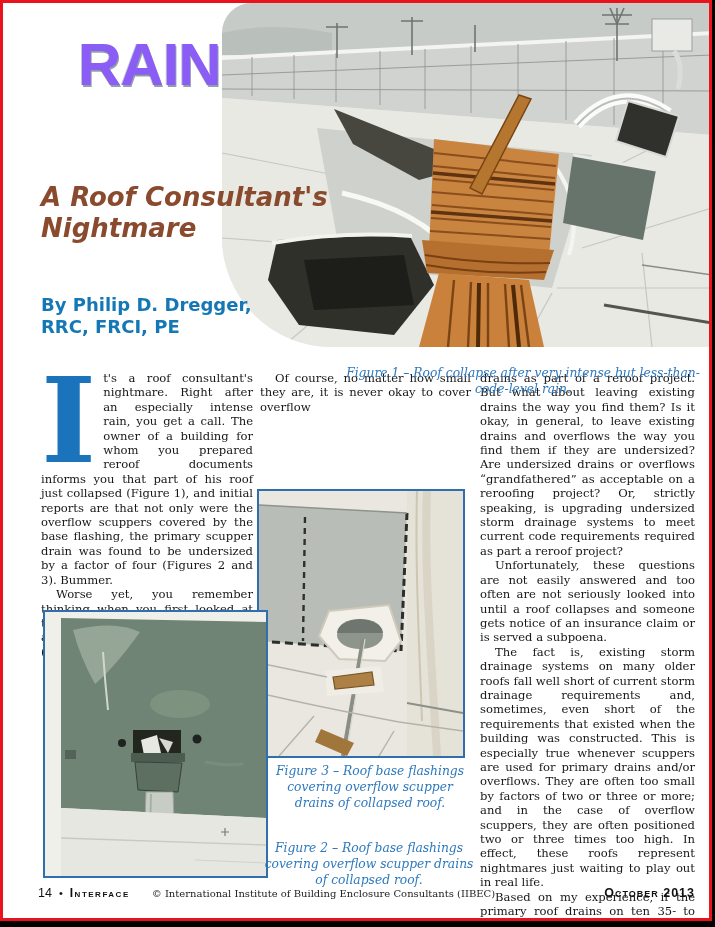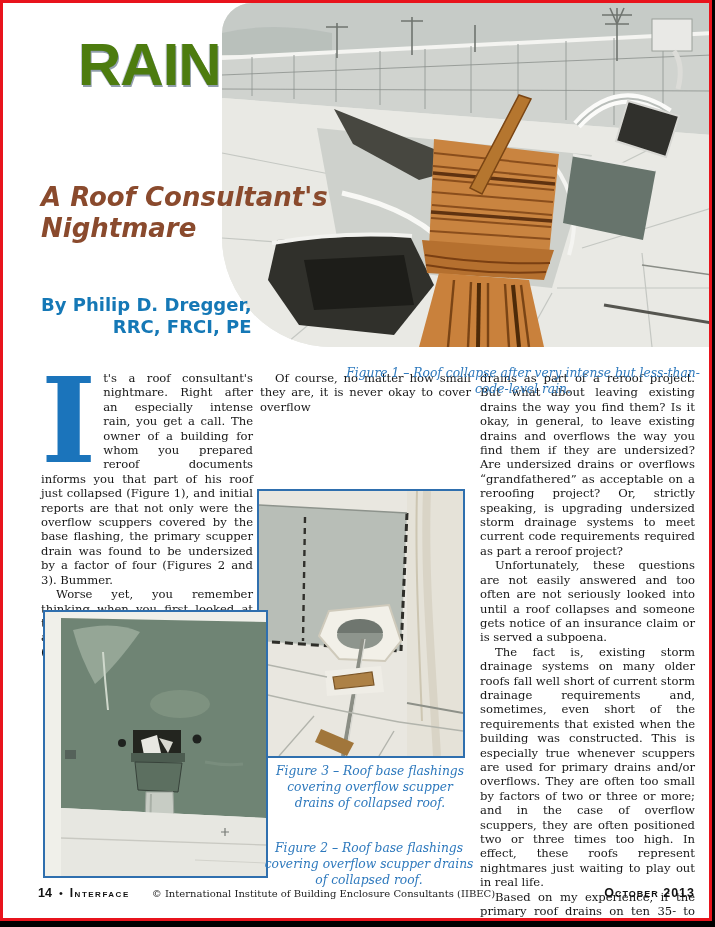--- a/index.html
+++ b/index.html
@@ -5,29 +5,29 @@
   * { margin:0; padding:0; box-sizing:border-box; }
   html,body { width:715px; height:927px; }
   body { background:#000; font-family:"DejaVu Serif", serif; }
   #page {
     position:absolute; left:0; top:0; width:712px; height:921px;
     background:#fff; border:3px solid #e8131c; overflow:hidden;
   }
   
   .title-block { position:absolute; left:35px; top:24px; z-index:5;
     font-family:"Liberation Sans", sans-serif; font-weight:bold;
-    color:#4d7c0f; text-shadow:1px 2px 0 rgba(12,40,72,.45), -1px 0 0 rgba(12,40,72,.25);
+    color:#8b5cf6; text-shadow:1px 2px 0 rgba(12,40,72,.45), -1px 0 0 rgba(12,40,72,.25);
     letter-spacing:-1px; line-height:76px; font-size:60px; }
   .title-line1 { margin-left:40px; }
   .subtitle-block { position:absolute; left:38px; top:179px; z-index:5;
     font-family:"DejaVu Sans", sans-serif; font-style:italic; font-weight:bold;
     color:#8a4a2d; font-size:26px; line-height:31px; }
   .byline-block { position:absolute; left:38px; top:291px; z-index:5;
     font-family:"DejaVu Sans", sans-serif; font-weight:bold;
-    color:#1578b6; font-size:18px; line-height:22px;text-align:right; }
+    color:#1578b6; font-size:18px; line-height:22px; }
   
   .photo1 { position:absolute; left:219px; top:0px; width:490px; height:344px;
     border-radius:30px 0 0 110px; overflow:hidden; z-index:1;
     box-shadow: inset 22px -18px 26px 10px #ffffff, inset 0 10px 14px 2px #ffffff; }
   .photo1 svg { display:block; }
   .fig-photo { position:absolute; border:2px solid #2f6fae; overflow:hidden; background:#eee; }
   #fig3-photo { left:254px; top:486px; width:208px; height:269px; }
   #fig2-photo { left:40px;  top:607px; width:225px; height:268px; }
   .caption { position:absolute; color:#2e79bd; font-style:italic;
     font-family:"DejaVu Serif", serif; font-size:12.3px; line-height:16px; z-index:6; }
@@ -41,21 +41,21 @@
   #col2 { left:257px; width:211px; }
   #col3 { left:477px; width:215px; }
   .col p { margin:0; }
   .col p.indent { text-indent:15px; }
   .dropcap { float:left; font-family:"DejaVu Serif", serif; font-weight:bold;
     color:#1b74bb; font-size:118px; line-height:0.80; margin:3px 7px 0 0; }
   
   .footer { position:absolute; left:35px; top:883px; width:657px;
     display:flex; align-items:baseline; z-index:5;
     font-family:"Liberation Sans", sans-serif; }
-  .pagenum { font-weight:bold; font-size:12.5px; color:#111; }
+  .pagenum { font-weight:normal; font-size:12.5px; color:#111; }
   .foot-bullet { margin:0 7px; font-size:11px; color:#111; }
   .magname { font-weight:bold; font-size:12px; letter-spacing:1.5px;
     font-variant:small-caps; text-transform:lowercase; color:#111; }
   .magname::first-letter { text-transform:uppercase; }
   .copyright { margin-left:22px; font-family:"DejaVu Serif", serif;
     font-size:10px; color:#222; }
   .issue { margin-left:auto; font-weight:bold; font-size:12.5px;
     letter-spacing:1px; font-variant:small-caps; color:#111; }
 </style>
 </head>

